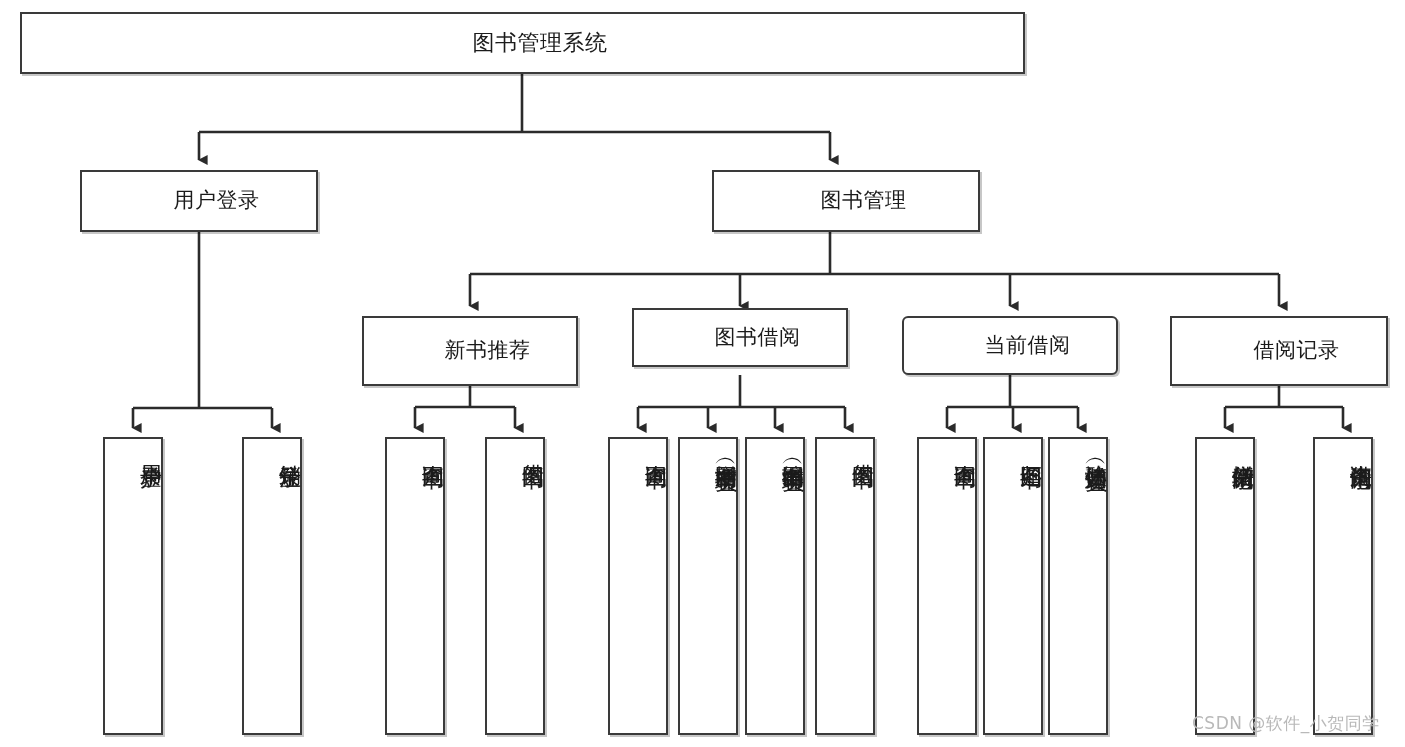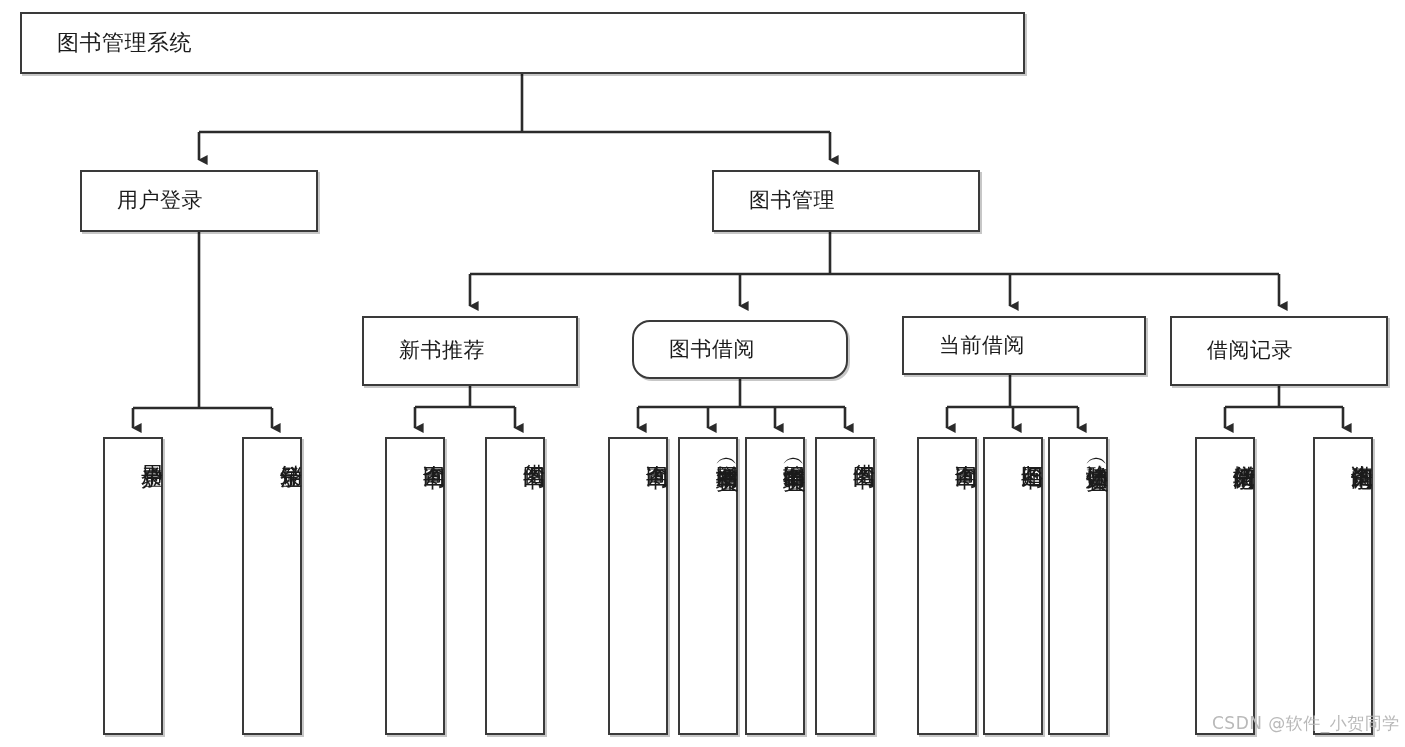--- a/index.html
+++ b/index.html
@@ -27,20 +27,21 @@
     pointer-events: none;
   }
   .node {
     position: absolute;
     box-sizing: border-box;
     background: #ffffff;
     border: 2px solid #3a3a3a;
     box-shadow: 2px 2px 0 rgba(0,0,0,0.22);
     display: flex;
     align-items: center;
+    justify-content: center;
     color: #1b1b1b;
     z-index: 2;
     padding-left: 35px;
   }
   .node-label {
     display: block;
     text-align: center;
     line-height: 1.12;
     letter-spacing: 0.5px;
   }
@@ -68,21 +69,20 @@
   .watermark {
     position: absolute;
     left: 1192px;
     top: 712px;
     font-size: 17px;
     color: #b9b9b9;
     letter-spacing: 0.5px;
     z-index: 5;
     white-space: nowrap;
     user-select: none;
-    margin-left: 20px;
   }
 </style>
 </head>
 <body>
 
 <div id="diagram-root">
 
   <svg id="edge-layer" viewBox="0 0 1405 747" width="1405" height="747" xmlns="http://www.w3.org/2000/svg">
     <defs>
       <marker id="arrow" markerWidth="11" markerHeight="11" refX="5.5" refY="8.6" orient="auto" markerUnits="userSpaceOnUse">
@@ -140,24 +140,24 @@
   <div class="node h" style="left:80px; top:170px; width:238px; height:62px;">
     <span class="node-label">用户登录</span>
   </div>
   <div class="node h" style="left:712px; top:170px; width:268px; height:62px;">
     <span class="node-label">图书管理</span>
   </div>
 
   <div class="node h" style="left:362px; top:316px; width:216px; height:70px;">
     <span class="node-label">新书推荐</span>
   </div>
-  <div class="node h" style="left:632px; top:320px; width:216px; height:59px;border-radius:18px;">
+  <div class="node h" style="left:632px; top:308px; width:216px; height:59px;">
     <span class="node-label">图书借阅</span>
   </div>
-  <div class="node h" style="left:902px; top:316px; width:244px; height:59px;">
+  <div class="node h" style="left:902px; top:316px; width:216px; height:59px;border-radius:6px;">
     <span class="node-label">当前借阅</span>
   </div>
   <div class="node h" style="left:1170px; top:316px; width:218px; height:70px;">
     <span class="node-label">借阅记录</span>
   </div>
 
   <div class="node v" style="left:103px; top:437px; width:60px; height:298px;">
     <span class="node-label">用户登录</span>
   </div>
   <div class="node v" style="left:242px; top:437px; width:60px; height:298px;">

